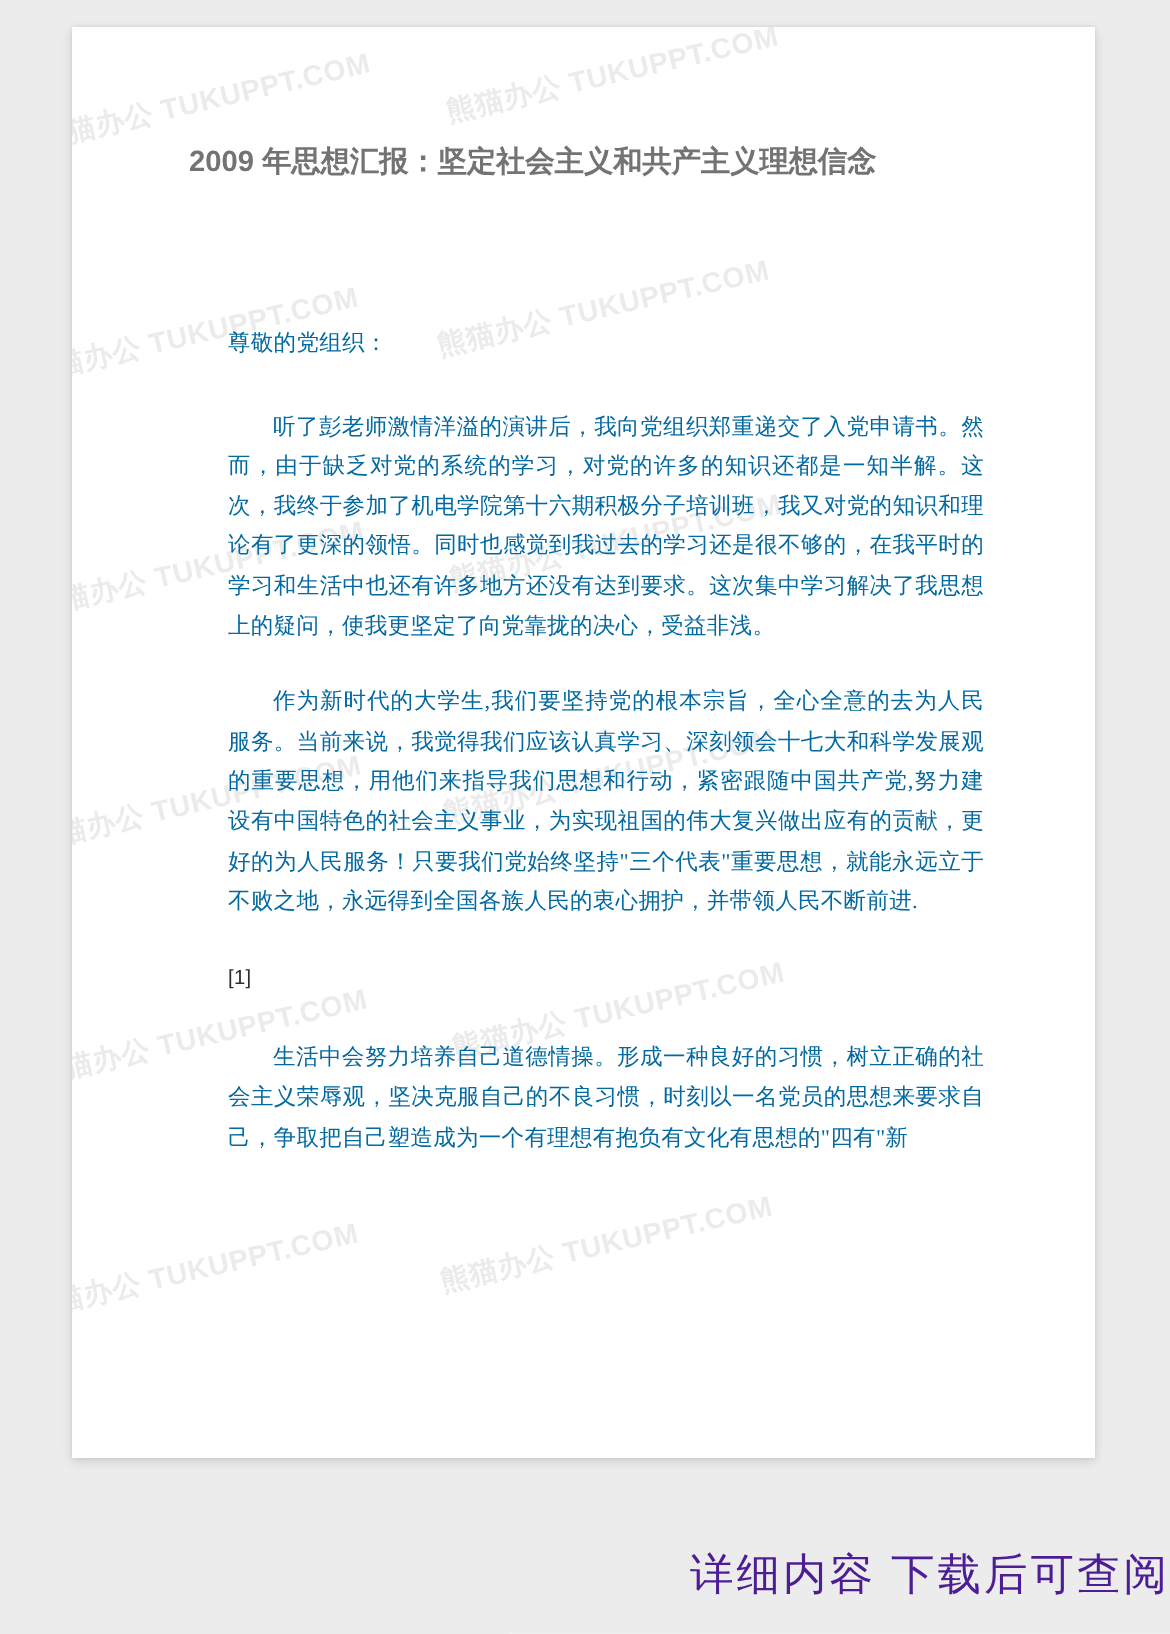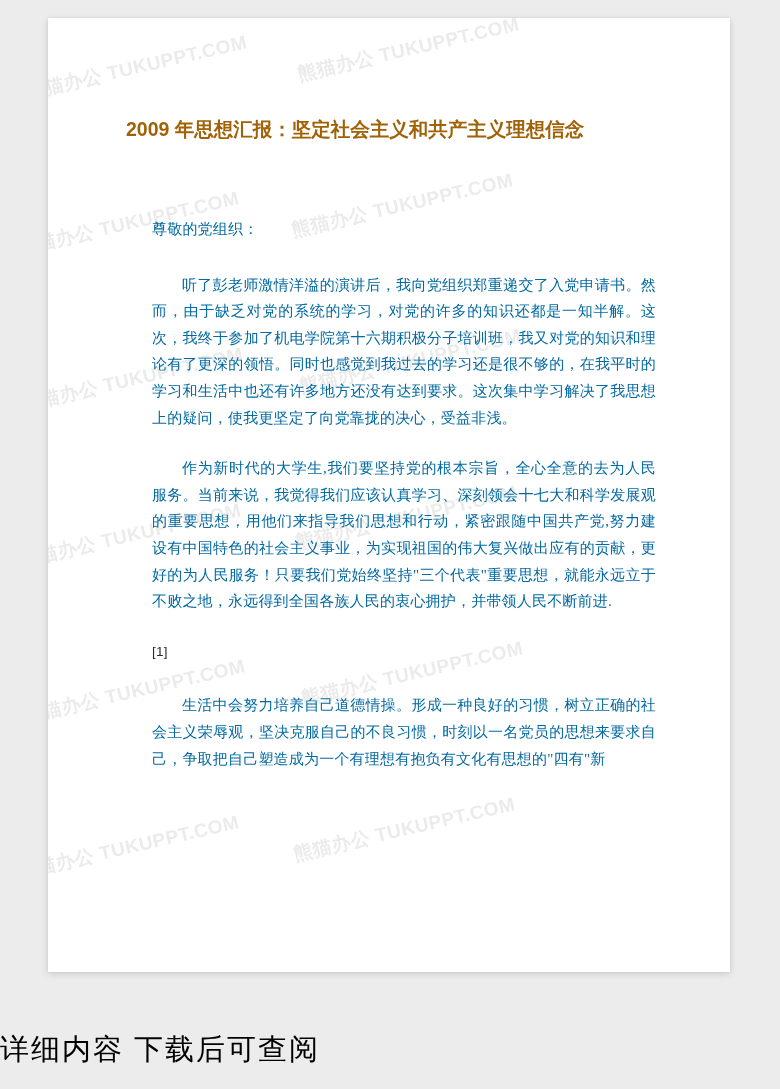--- a/index.html
+++ b/index.html
@@ -60,27 +60,27 @@
   
   #page-content {
     position: relative;
     z-index: 5;
     padding: 0;
   }
 
   #doc-title {
     position: absolute;
     left: 78px;
-    top: 80px;
+    top: 59px;
     width: 530px;
     font-family: "Liberation Sans", "DejaVu Sans", sans-serif;
     font-size: 19.5px;
     font-weight: 700;
     line-height: 36px;
-    color: #a16207;
+    color: #737373;
     letter-spacing: 0px;
   }
 
   #body-block {
     position: absolute;
     left: 104px;
     top: 198px;
     width: 504px;
   }
 
@@ -107,24 +107,24 @@
     margin-bottom: 27px;
     text-indent: 0;
   }
 
   
   #footer-caption {
     position: absolute;
     left: 0;
     top: 1030px;
     width: 780px;
-    text-align: left;
+    text-align: right;
     font-family: "Liberation Sans", "DejaVu Sans", sans-serif;
     font-size: 29px;
-    color: #000000;
+    color: #4c1d95;
     letter-spacing: 2px;
     font-weight: 400;
   }
 </style>
 </head>
 <body>
 
 <div id="doc-viewer">
 
   <div id="page-sheet">

